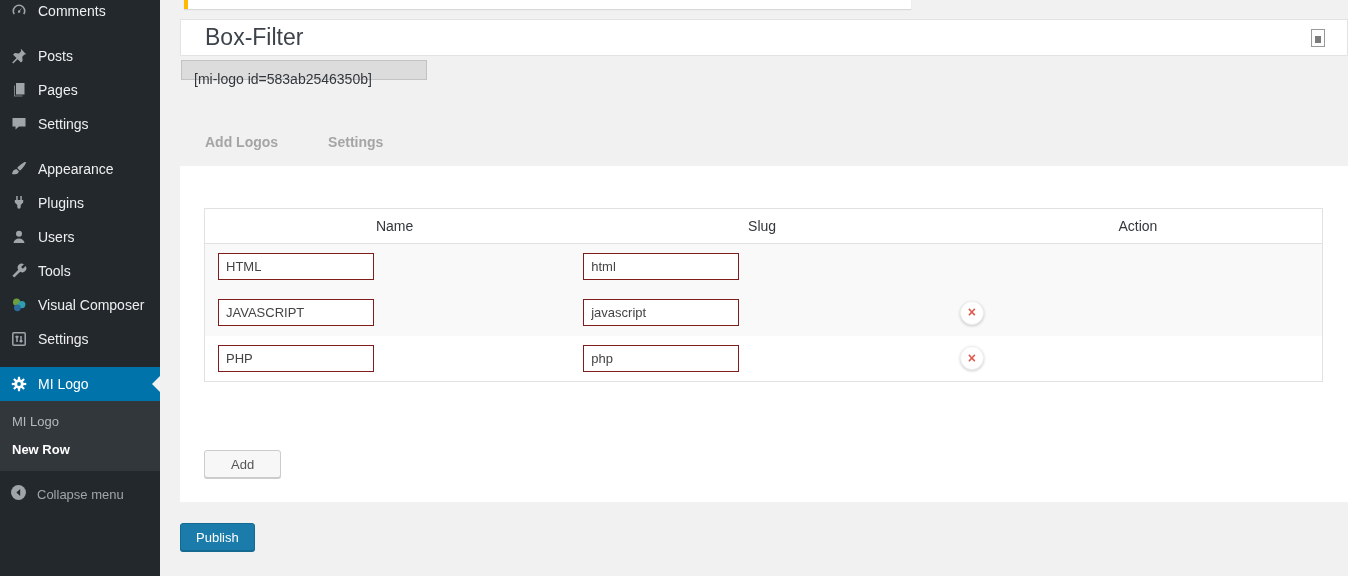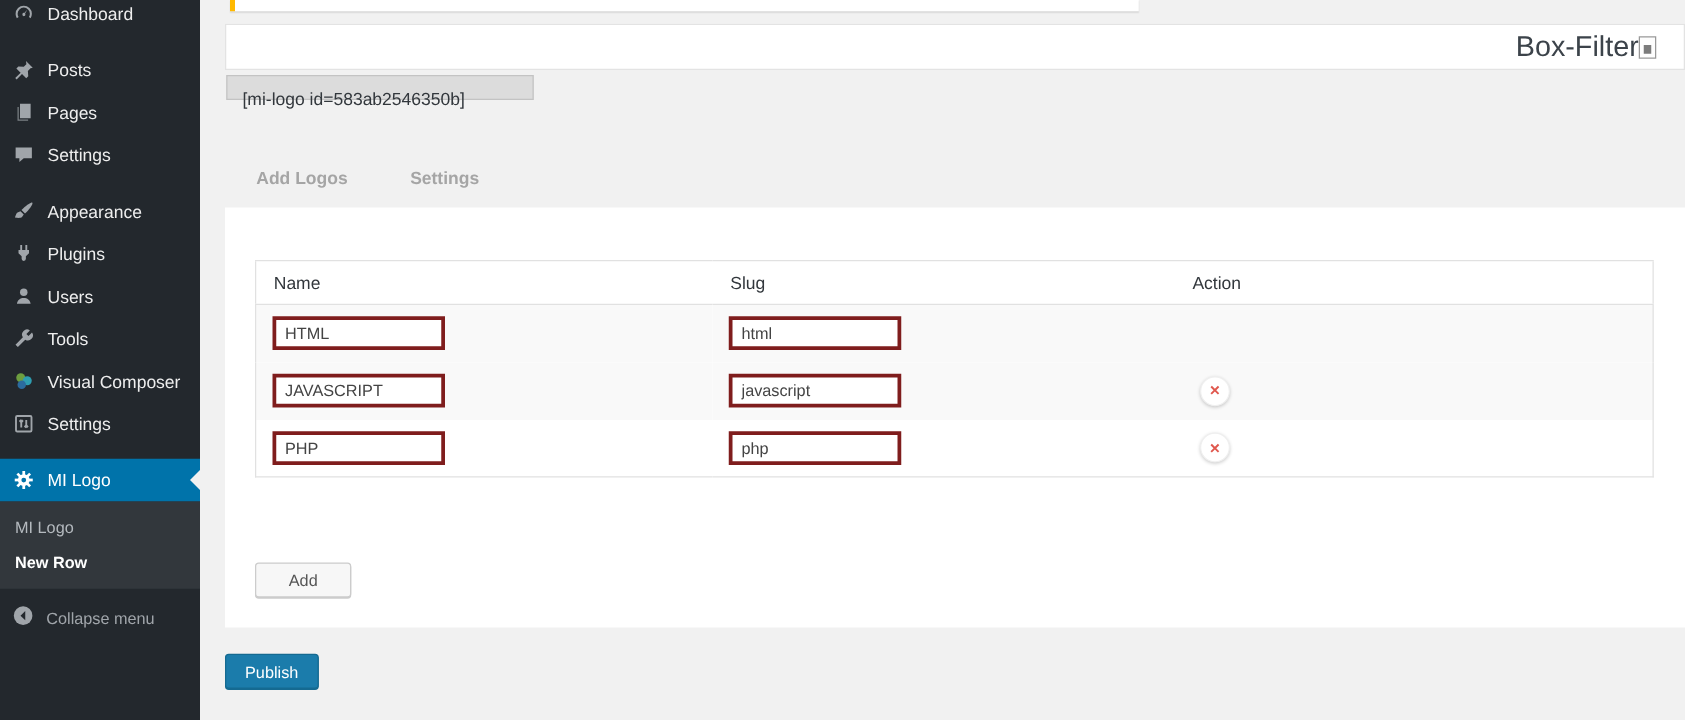--- a/index.html
+++ b/index.html
@@ -33,21 +33,21 @@
   .notice-strip {
     position:absolute; left:24px; top:0; width:727px; height:9px;
     background:#fff; border-left:4px solid #ffb900; box-shadow:0 1px 1px rgba(0,0,0,.1);
   }
   .title-bar {
     position:absolute; left:20px; top:19px; width:1168px; height:37px;
     background:#fff; border:1px solid #e3e3e3; display:flex; align-items:center;
   }
   .title-input {
     flex:1; border:none; outline:none; background:transparent;
-    font-family:"Liberation Sans", sans-serif; font-size:23px; color:#3c434a; padding-left:24px;text-align:right;
+    font-family:"Liberation Sans", sans-serif; font-size:23px; color:#3c434a; padding-left:24px;
   }
   .doc-icon {
     width:14px; height:18px; border:1px solid #999; margin-right:22px;
     display:flex; align-items:flex-end; justify-content:center; padding-bottom:3px; cursor:pointer; background:#fdfdfd;
   }
   .doc-icon span { display:block; width:6px; height:7px; background:#7b7b7b; }
   .shortcode-box {
     position:absolute; left:21px; top:60px; width:246px; height:20px;
     background:#dcdcdc; border:1px solid #c3c3c3; line-height:36px;
     padding-left:12px; font-size:14px; color:#32373c; cursor:text;
@@ -59,28 +59,28 @@
   }
   .tab.active { background:#fff; color:#23282d; }
   .panel { position:absolute; left:20px; top:166px; width:1168px; height:336px; background:#fff; }
   
   .cat-table {
     position:absolute; left:24px; top:42px; width:1119px;
     border-collapse:collapse; background:#fff;
   }
   .cat-table, .cat-table th { border:1px solid #e1e1e1; }
   .cat-table th {
-    height:35px; text-align:left; font-weight:400; font-size:14px; color:#32373c;
+    height:35px; text-align:center; font-weight:400; font-size:14px; color:#32373c;
     padding-left:14px; border-left:none; border-right:none;
   }
   .cat-table td { height:46px; padding-left:13px; }
   .cat-table tr.stripe td { background:#f9f9f9; }
   .col-name { width:366px; } .col-slug { width:370px; } .col-action { width:383px; }
   .cell-input {
-    width:138px; height:27px; border:3px solid #7f1d1d; background:#fff;
+    width:156px; height:27px; border:1px solid #7f1d1d; background:#fff;
     padding:0 7px; font-size:13px; color:#444; font-family:"Liberation Sans", sans-serif; outline:none;
   }
   .delete-btn {
     width:24px; height:24px; border-radius:50%; background:#fff;
     border:1px solid #efefef; box-shadow:0 1px 3px rgba(0,0,0,.2);
     color:#e0584e; font-weight:bold; font-size:14px; line-height:21px;
     text-align:center; cursor:pointer; margin-left:7px; display:block;
   }
   .add-btn {
     position:absolute; left:24px; top:284px; height:28px; padding:0 26px;
@@ -100,21 +100,21 @@
 
 <div class="sidebar">
 
   <div class="menu-item first">
     <span class="icon">
       <svg viewBox="0 0 16 16" fill="#a0a5aa">
           <path d="M8 1.5A6.5 6.5 0 0 0 1.5 8c0 1.3.38 2.5 1.02 3.5l1.36-.85A4.9 4.9 0 0 1 3.1 8a4.9 4.9 0 1 1 9.8 0c0 .95-.27 1.83-.78 2.65l1.36.85A6.47 6.47 0 0 0 14.5 8 6.5 6.5 0 0 0 8 1.5z"></path>
           <path d="M8 9.9c.72 0 1.3-.58 1.3-1.3 0-.28-.09-.54-.24-.75L11 4.6 8.4 7.32A1.3 1.3 0 1 0 8 9.9z"></path>
         </svg>
     </span>
-    <span>Dashboard</span>
+    <span>Comments</span>
   </div>
 
   <div class="menu-spacer"></div>
 
   <div class="menu-item">
     <span class="icon">
       <svg viewBox="0 0 16 16" fill="#a0a5aa">
           <path d="M9.8.8 15.2 6.2 13.4 6.6 11.3 8.7 11.6 13 10 14.6 6.6 11.2 2.3 15.5 1.2 14.4 5.5 10.1 2.1 6.7 3.7 5.1 8 5.4 10.1 3.3z"></path>
         </svg>
     </span>

